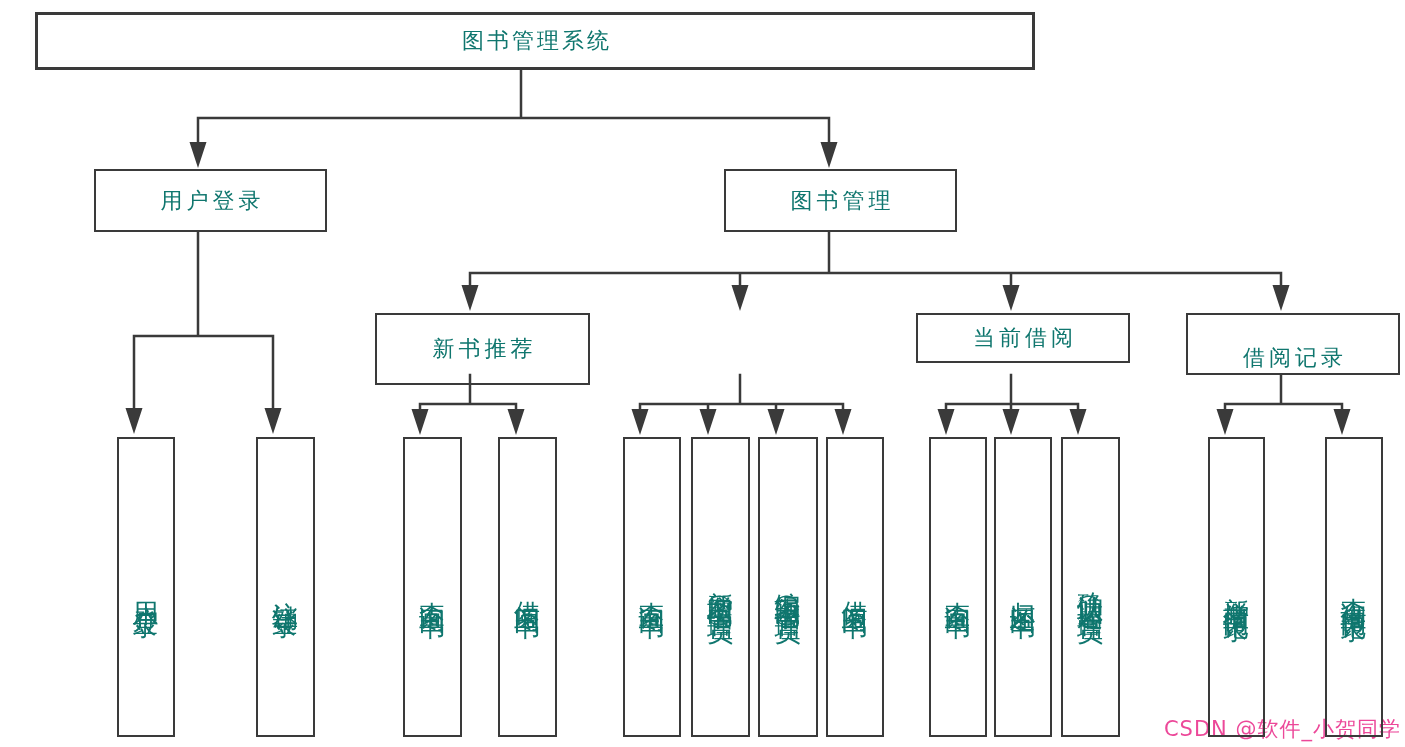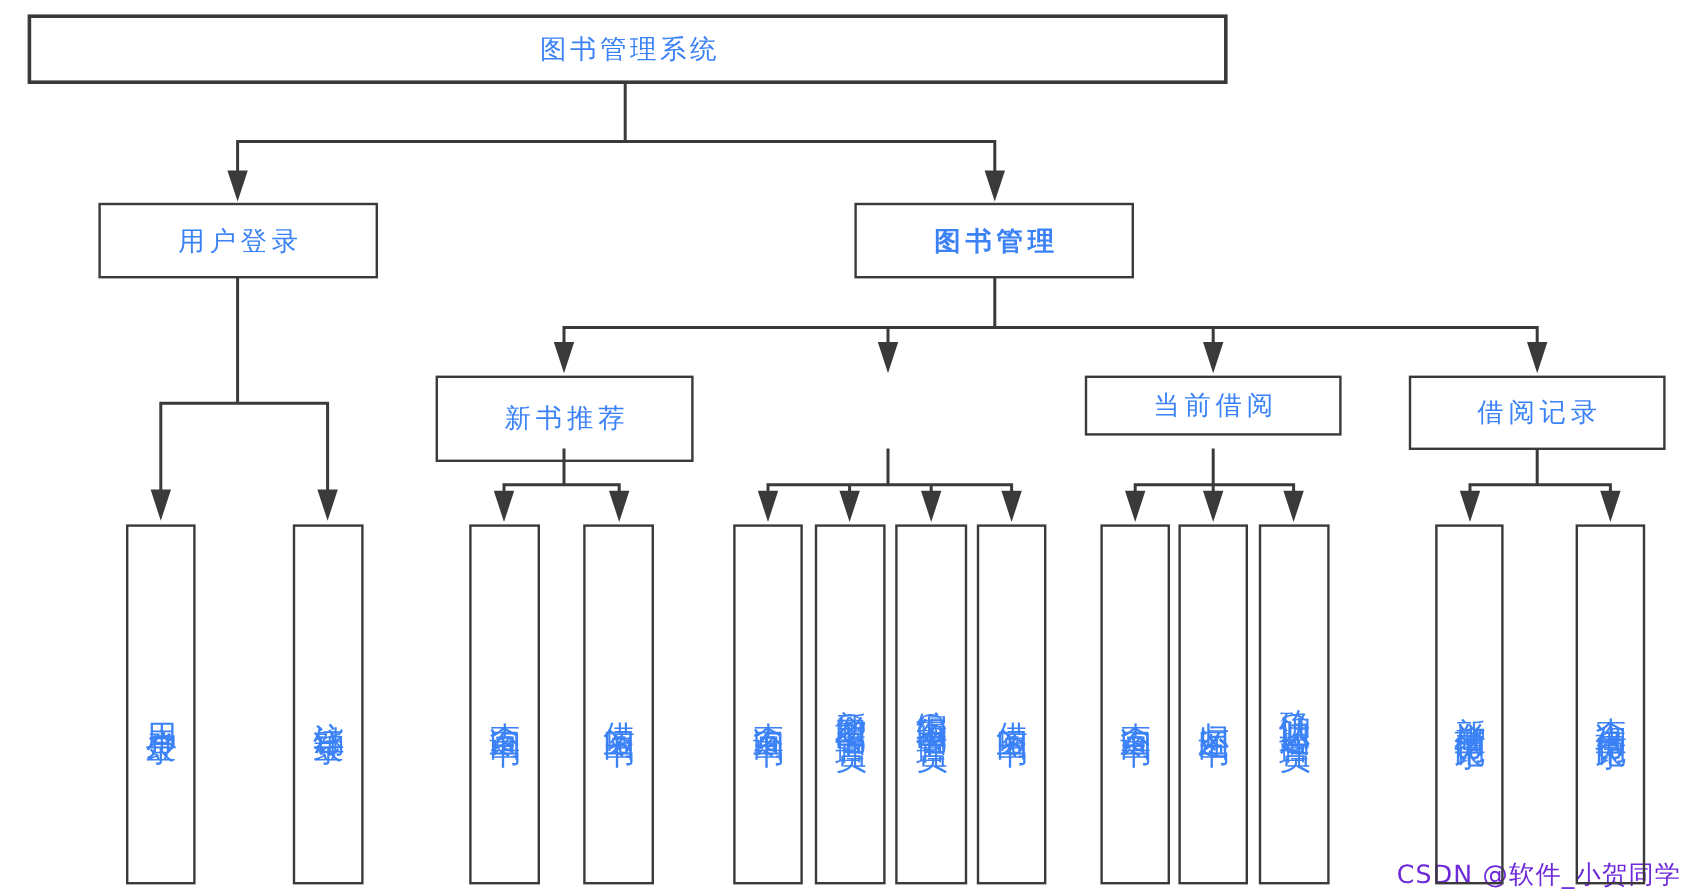--- a/index.html
+++ b/index.html
@@ -10,29 +10,30 @@
     font-family:"DejaVu Sans","Liberation Sans",sans-serif;
     overflow:hidden;
   }
   svg.connectors{position:absolute;left:0;top:0;z-index:1;}
   .ln{fill:none;stroke:#3a3a3a;stroke-width:2.5;stroke-linecap:square;}
   .ah{fill:#3a3a3a;stroke:none;}
   .watermark{
     position:absolute;z-index:2;
     right:4px;top:715px;
     font-size:21px;letter-spacing:1px;
-    color:#6d28d9;white-space:nowrap;
+    color:#ec4899;white-space:nowrap;
   }
   .box{
     position:absolute;z-index:3;
     box-sizing:border-box;
     border:2px solid #3a3a3a;
     background:transparent;
     display:flex;align-items:center;justify-content:center;
-    color:#3b82f6;
+    color:#0f766e;
+    margin-left:12px;
   }
   .box.root{border-width:3px;}
   .h-label{
     font-size:22px;letter-spacing:4px;white-space:nowrap;
     transform:translateX(2px); 
   }
   .box.root .h-label{letter-spacing:3px;}
   .v-label{
     writing-mode:vertical-rl;
     text-orientation:mixed;
@@ -85,31 +86,31 @@
 
   <div class="watermark">CSDN @软件_小贺同学</div>
 
   <div class="box root" style="left:23px;top:12px;width:1000px;height:58px;">
     <span class="h-label">图书管理系统</span>
   </div>
 
   <div class="box" style="left:82px;top:169px;width:233px;height:63px;">
     <span class="h-label">用户登录</span>
   </div>
-  <div class="box" style="left:712px;top:169px;width:233px;height:63px;font-weight:bold;">
+  <div class="box" style="left:712px;top:169px;width:233px;height:63px;">
     <span class="h-label">图书管理</span>
   </div>
 
   <div class="box" style="left:363px;top:313px;width:215px;height:72px;">
     <span class="h-label">新书推荐</span>
   </div>
   <div class="box" style="left:904px;top:313px;width:214px;height:50px;">
     <span class="h-label">当前借阅</span>
   </div>
-  <div class="box" style="left:1174px;top:313px;width:214px;height:62px;">
+  <div class="box" style="left:1174px;top:313px;width:214px;height:62px;align-items:flex-end;">
     <span class="h-label">借阅记录</span>
   </div>
 
   <div class="box" style="left:105px;top:437px;width:58px;height:300px;">
     <span class="v-label">用户登录</span>
   </div>
   <div class="box" style="left:244px;top:437px;width:59px;height:300px;">
     <span class="v-label">注销登录</span>
   </div>
 

